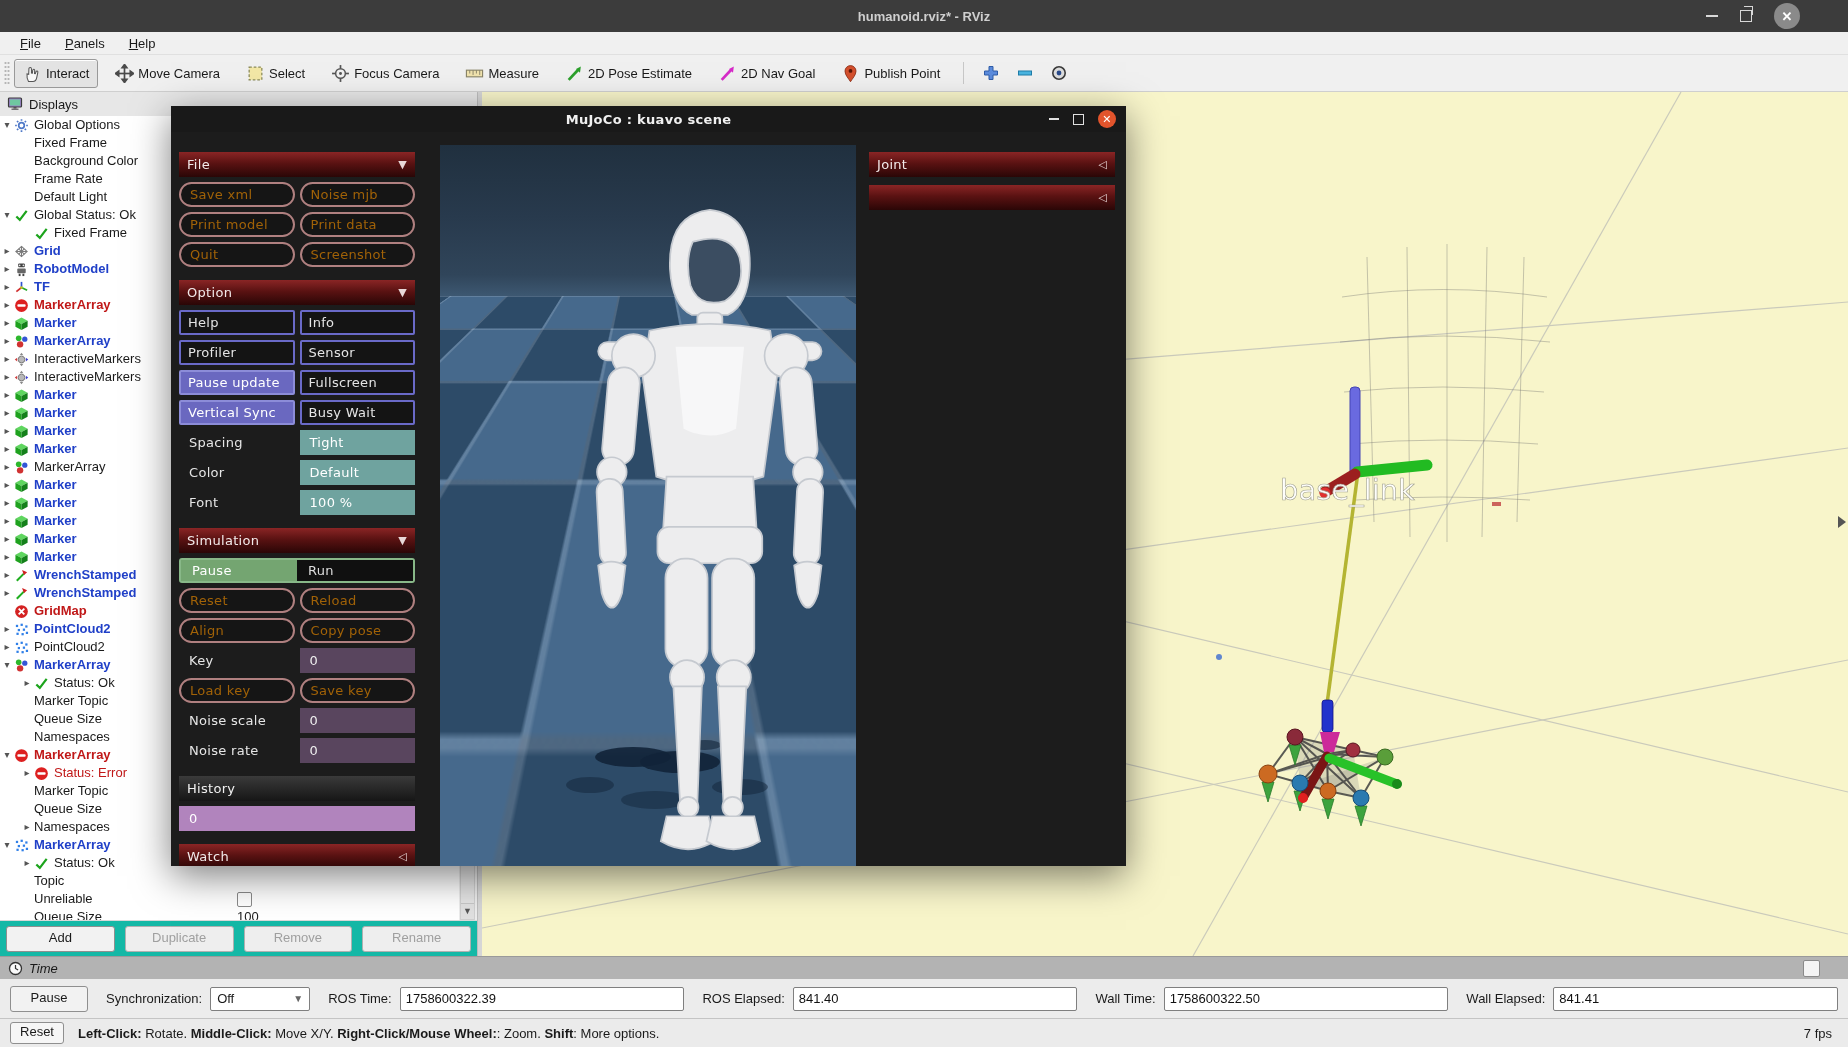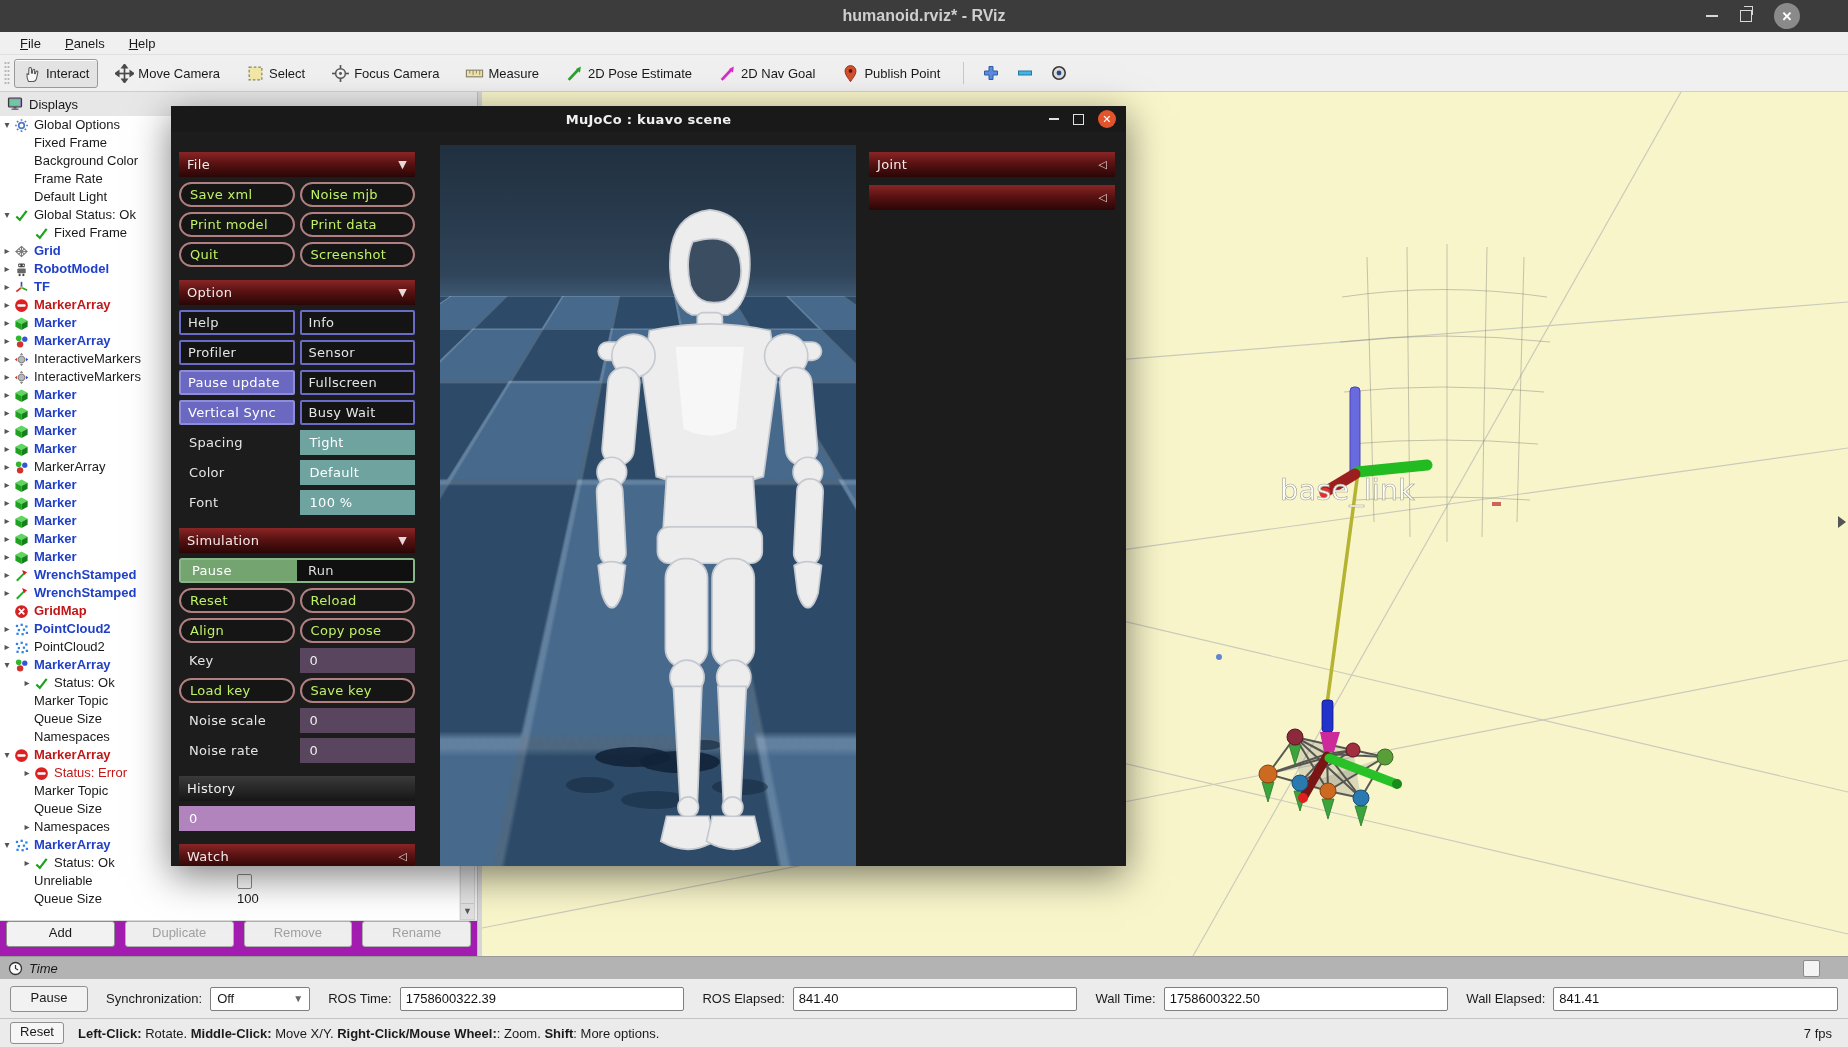--- a/index.html
+++ b/index.html
@@ -2,21 +2,21 @@
 <html><head>
 <meta charset="utf-8">
 <style>
   html,body{margin:0;padding:0;background:#555;}
   #app{position:relative;width:1848px;height:1047px;overflow:hidden;
        font-family:"Liberation Sans",sans-serif;font-size:13px;color:#1a1a1a;
        background:#ececec;user-select:none;}
   
   .titlebar{position:absolute;left:0;top:0;width:1848px;height:32px;background:#3c3c3c;
             display:flex;align-items:center;justify-content:center;}
-  .titlebar .title{color:#cfcfcf;font-weight:bold;font-size:16px;}
+  .titlebar .title{color:#cfcfcf;font-weight:bold;font-size:13px;}
   .win-btns{position:absolute;right:48px;top:0;height:32px;display:flex;align-items:center;gap:22px;}
   .wb-min{width:12px;height:2px;background:#d8d8d8;}
   .wb-restore{width:10px;height:10px;border:1.5px solid #d8d8d8;position:relative;}
   .wb-restore:before{content:"";position:absolute;left:3px;top:-5px;width:8px;height:8px;border:1.5px solid #d8d8d8;border-left:none;border-bottom:none;}
   .wb-close{width:26px;height:26px;border-radius:50%;background:#8a8a8a;color:#fff;display:flex;
             align-items:center;justify-content:center;font-size:13px;font-weight:bold;}
   
   .menubar{position:absolute;left:0;top:32px;width:1848px;height:23px;background:#f0f0f0;
            display:flex;align-items:center;padding-left:8px;border-bottom:1px solid #e0e0e0;box-sizing:border-box;}
   .menu-item{padding:0 12px;height:23px;line-height:23px;color:#1a1a1a;cursor:default;}
@@ -49,21 +49,21 @@
   .ticon svg{width:15px;height:15px;}
   .tlabel{white-space:nowrap;}
   .lvl1 .exp-pad{width:20px;flex:none;}
   .cls-blue{color:#2040c8;font-weight:bold;}
   .cls-red{color:#c01818;font-weight:bold;}
   .cls-redstatus{color:#c01818;}
   .checkbox{width:13px;height:13px;background:#fff;border:1px solid #8a8a8a;border-radius:2px;}
   .tree-scroll{position:absolute;right:2px;top:24px;bottom:36px;width:15px;background:#e4e4e4;border:1px solid #cfcfcf;box-sizing:border-box;}
   .tree-scroll .sarrow{position:absolute;bottom:0;left:0;right:0;height:15px;background:#e0e0e0;border-top:1px solid #c6c6c6;
                        color:#555;font-size:9px;text-align:center;line-height:15px;}
-  .dp-buttons{position:absolute;left:0;right:0;bottom:0;height:36px;background:#a21caf;display:flex;gap:10px;padding:0 6px;box-sizing:border-box;border-top:1px solid #d8d8d8;}
+  .dp-buttons{position:absolute;left:0;right:0;bottom:0;height:36px;background:#14b8a6;display:flex;align-items:center;gap:10px;padding:0 6px;box-sizing:border-box;border-top:1px solid #d8d8d8;}
   .dp-btn{flex:1;height:24px;line-height:22px;text-align:center;background:#f2f2f2;border:1px solid #8f8f8f;border-radius:3px;}
   .dp-btn.disabled{color:#9f9f9f;border-color:#b0b0b0;background:#eee;}
   .splitter{position:absolute;left:478px;top:0;width:4px;height:864px;background:#d6d6d6;}
   
   .viewport{position:absolute;left:482px;top:0;width:1366px;height:864px;background:#f8f5ca;overflow:hidden;}
   .viewport svg.scene{position:absolute;inset:0;}
   
   .mujoco{position:absolute;left:171px;top:106px;width:955px;height:760px;background:#1c1c1c;z-index:30;
           box-shadow:0 10px 36px rgba(0,0,0,.5);font-family:"DejaVu Sans",sans-serif;letter-spacing:.3px;color:#e8e8e8;}
   .mj-titlebar{position:absolute;left:0;top:0;right:0;height:26px;background:#191919;display:flex;align-items:center;justify-content:center;}
@@ -74,21 +74,21 @@
   .mjb-close{width:18px;height:18px;border-radius:50%;background:#e2542c;color:#fff;font-size:11px;font-weight:bold;
              display:flex;align-items:center;justify-content:center;}
   .mj-left{position:absolute;left:8px;top:46px;width:236px;bottom:0;display:flex;flex-direction:column;gap:5px;overflow:hidden;}
   .mj-header{height:25px;line-height:25px;flex:none;background:linear-gradient(180deg,#8a2525 0%,#5a1212 45%,#2a0606 100%);
              padding:0 8px;display:flex;justify-content:space-between;align-items:center;color:#f2eaea;}
   .mj-header.plain{background:linear-gradient(180deg,#3a3a3a,#161616);color:#f0f0f0;}
   .mj-header .tri{font-size:11px;color:#e8d8d8;}
   .mj-left > .mj-header:not(:first-child){margin-top:8px;}
   .mj-grid2{display:grid;grid-template-columns:1fr 1fr;gap:5px;flex:none;}
   .mj-round{height:25px;line-height:21px;box-sizing:border-box;border:2px solid #b08080;border-radius:13px;
-            background:#151515;color:#bef264;padding-left:9px;overflow:hidden;white-space:nowrap;}
+            background:#151515;color:#a16207;padding-left:9px;overflow:hidden;white-space:nowrap;}
   .mj-toggle{height:25px;line-height:21px;box-sizing:border-box;border:2px solid #6a6ac8;border-radius:2px;
              background:#141414;color:#e4e4e4;padding-left:7px;white-space:nowrap;overflow:hidden;}
   .mj-toggle.on{background:#6a68c0;border-color:#8c8cd8;color:#fff;}
   .mj-lrow{display:grid;grid-template-columns:1fr 1fr;gap:5px;flex:none;align-items:center;}
   .mj-label{padding-left:10px;color:#e6e6e6;}
   .mj-select{height:25px;line-height:25px;background:#6fa39f;color:#fff;padding-left:10px;}
   .mj-value{height:25px;line-height:25px;background:#59455e;color:#eee;padding-left:10px;}
   .mj-radio{display:grid;grid-template-columns:1fr 1fr;border:2px solid #88b888;border-radius:3px;flex:none;height:25px;box-sizing:border-box;}
   .mj-radio-item{line-height:21px;padding-left:11px;background:#101010;color:#dcdcdc;}
   .mj-radio-item.sel{background:#74a571;color:#fff;}
@@ -843,20 +843,28 @@
                 </svg>
               </span>
               <span class="tlabel cls-plain">Status: Ok</span>
             </div>
             <div class="row-val"></div>
           </div>
           <div class="tree-row lvl1">
             <div class="row-left">
               <span class="exp-pad"></span>
               <span class="exp"></span>
+              <span class="tlabel cls-plain">Topic</span>
+            </div>
+            <div class="row-val"></div>
+          </div>
+          <div class="tree-row lvl1">
+            <div class="row-left">
+              <span class="exp-pad"></span>
+              <span class="exp"></span>
               <span class="tlabel cls-plain">Unreliable</span>
             </div>
             <div class="row-val">
               <div class="checkbox"></div>
             </div>
           </div>
           <div class="tree-row lvl1">
             <div class="row-left">
               <span class="exp-pad"></span>
               <span class="exp"></span>

